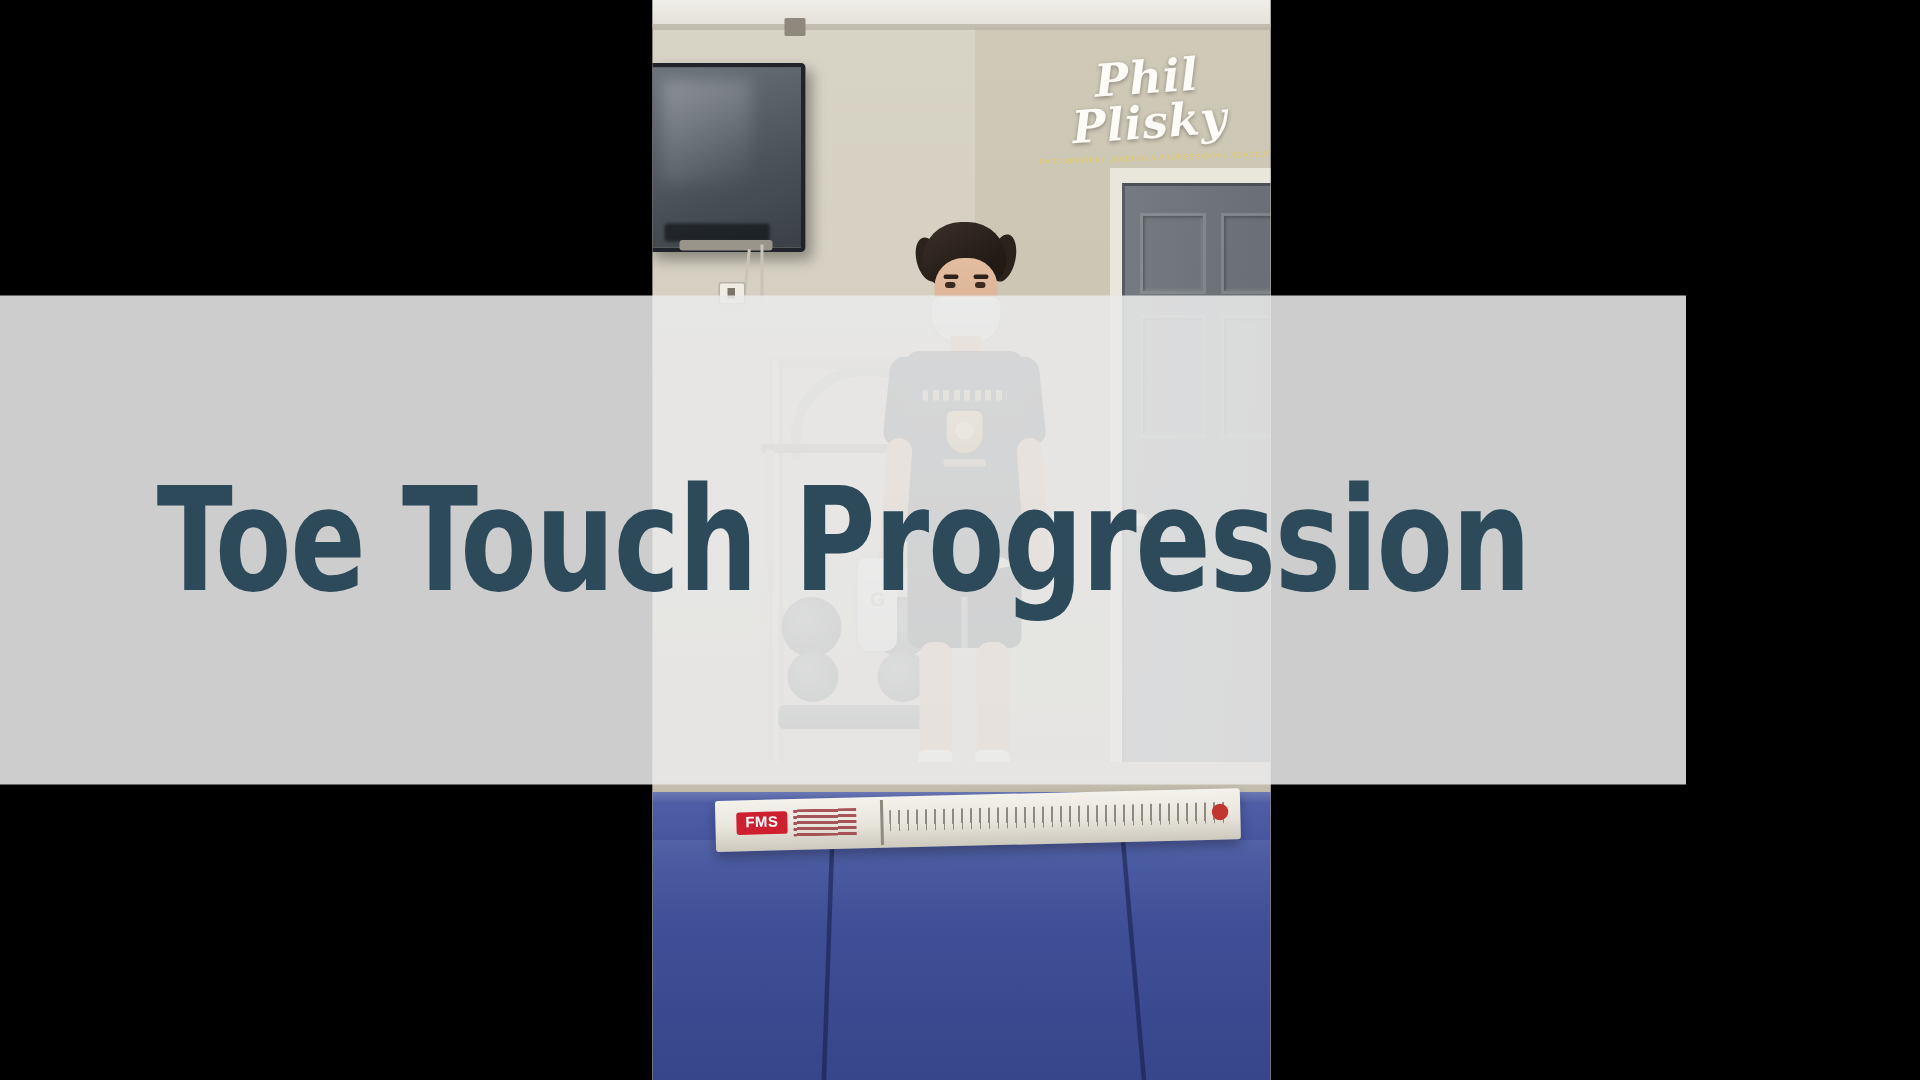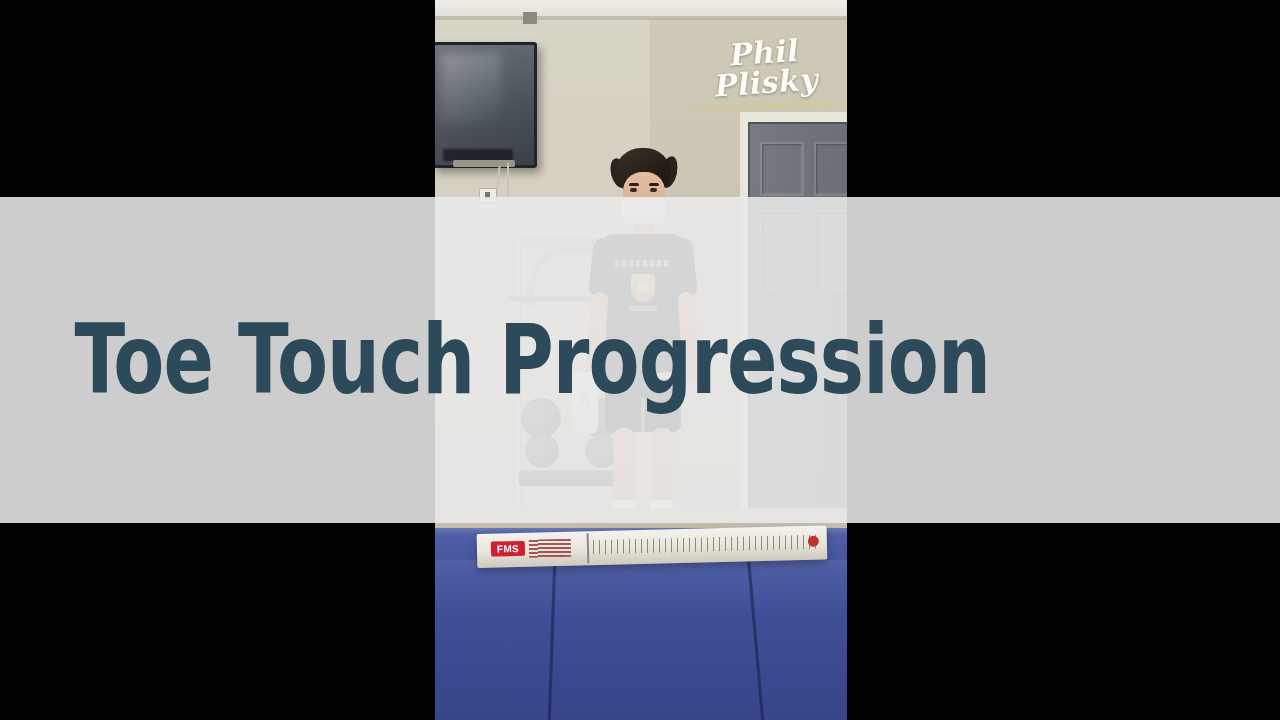--- a/index.html
+++ b/index.html
@@ -160,23 +160,23 @@
   .watermark{position:absolute;left:258px;top:38px;width:145px;text-align:center;pointer-events:none;}
   .wm-name{font-family:"DejaVu Serif",serif;font-style:italic;font-weight:700;
     font-size:30px;color:#fdfcf7;line-height:1;letter-spacing:.5px;
     text-shadow:0 1px 3px rgba(0,0,0,.35);transform:rotate(-4deg);}
   .wm-sub{margin-top:5px;font-size:5px;letter-spacing:.6px;color:#e8c95f;
     font-family:"Liberation Sans",sans-serif;text-transform:uppercase;opacity:.95;
     transform:rotate(-2deg);white-space:nowrap;}
 
   
   .banner{
-    position:absolute;left:0;top:197px;width:1280px;height:326px;
+    position:absolute;left:0;top:197px;width:1124px;height:326px;
     background:rgba(233,233,233,.88);
-    display:flex;align-items:center;
+    display:flex;align-items:center;justify-content:center;
   }
   .title{
     font-family:"Liberation Sans Narrow","DejaVu Sans Condensed","Liberation Sans",sans-serif;
     font-weight:700;font-size:96px;line-height:1;color:#2d4a5a;
     letter-spacing:-1px;white-space:nowrap;
     transform:scaleX(.86);transform-origin:center;
   }
 </style>
 </head>
 <body>

